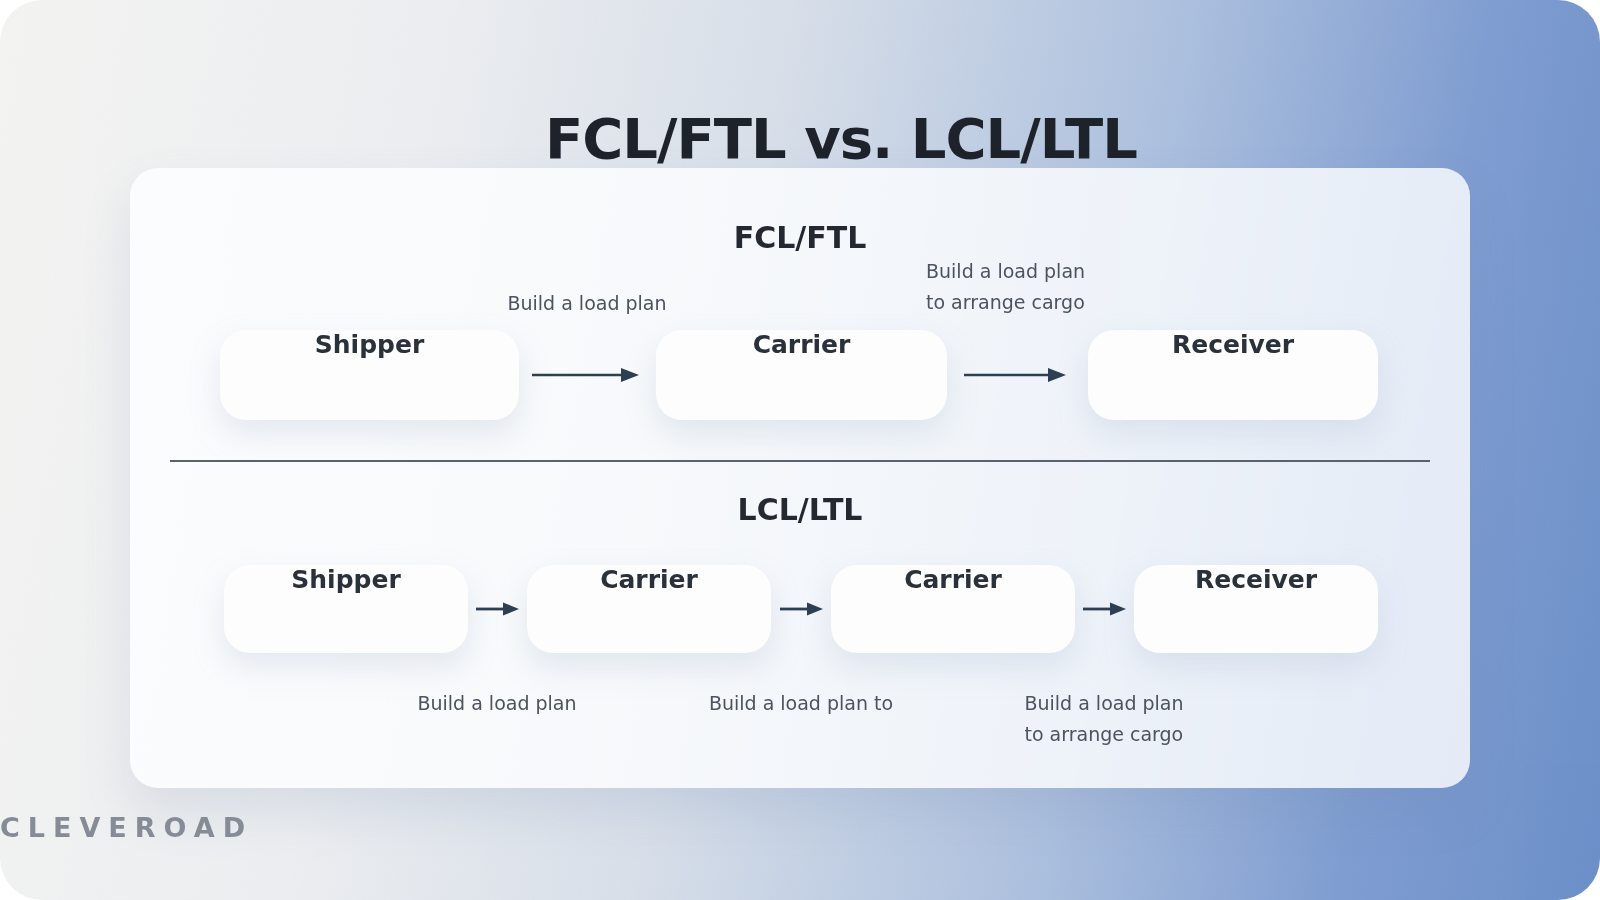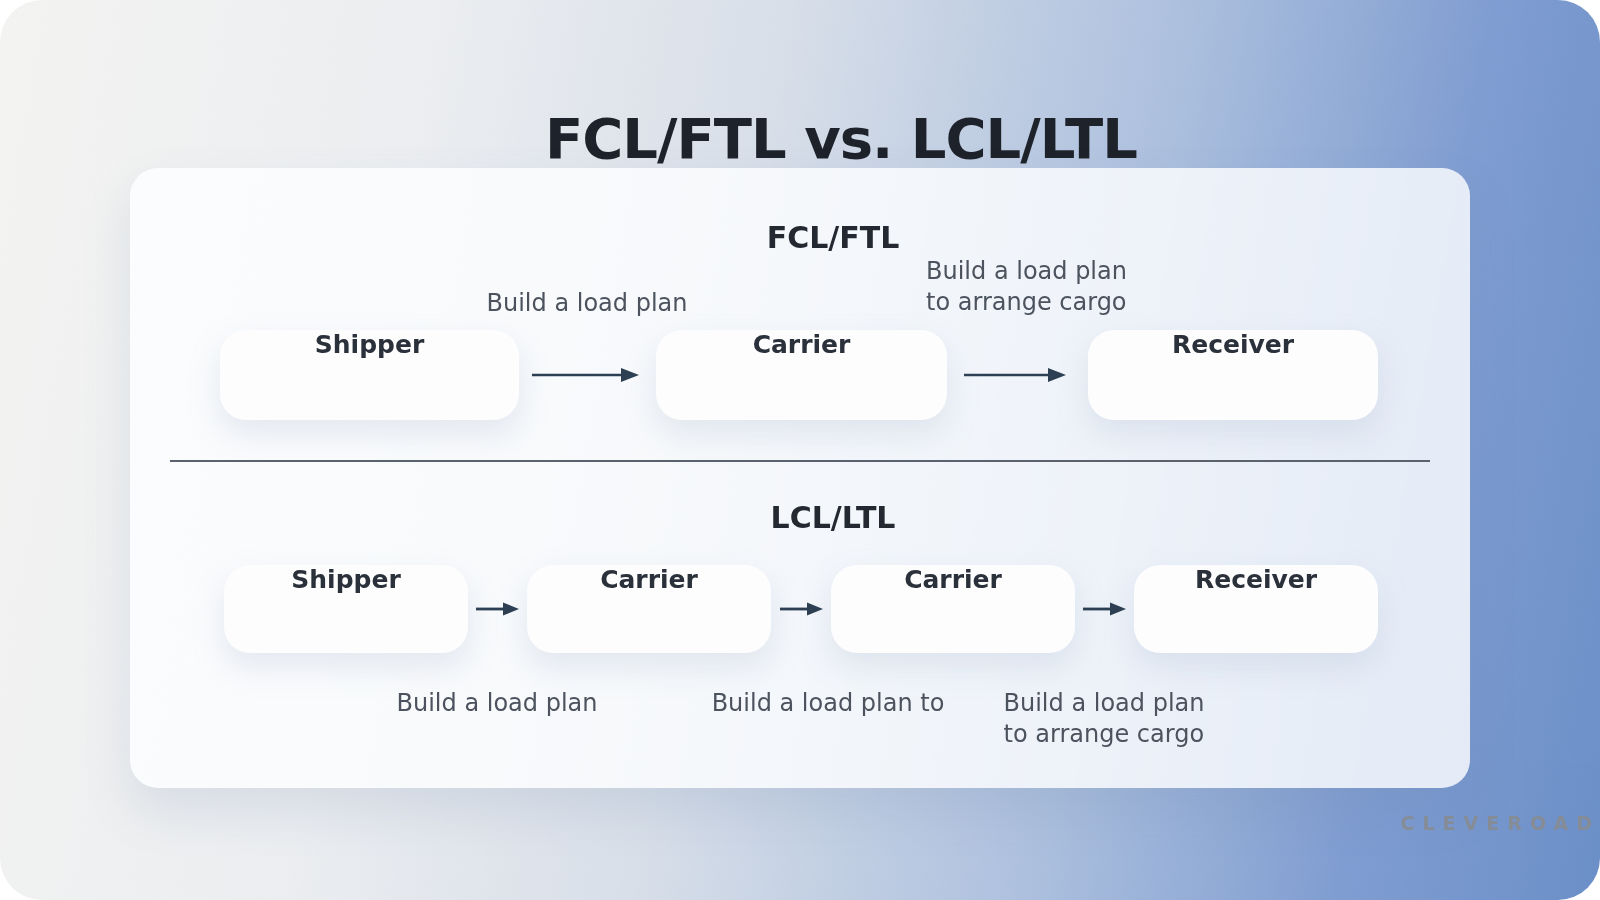--- a/index.html
+++ b/index.html
@@ -14,39 +14,39 @@
     position:absolute;top:70px;left:0;width:100%;text-align:center;
     font-size:56px;font-weight:700;letter-spacing:-1px;color:#1e222a;line-height:1.1;padding-left:41px;
   }
   .card{
     position:absolute;left:130px;top:168px;width:1340px;height:620px;
     background:rgba(253,254,255,0.82);border-radius:28px;
     box-shadow:0 24px 48px rgba(108,130,170,0.16);
   }
   .sec-heading{
     position:absolute;left:0;width:100%;text-align:center;
-    font-size:30px;font-weight:800;color:#232831;padding-left:33px;
+    font-size:30px;font-weight:800;color:#232831;
   }
   .node{
     position:absolute;background:#fdfdfe;border-radius:26px;
     box-shadow:0 14px 30px rgba(164,178,204,0.25);
     display:flex;align-items:flex-start;justify-content:center;
     font-size:25px;font-weight:700;color:#2b313b;
   }
   .ann{
-    position:absolute;font-size:24px;font-weight:500;color:#4c535e;
+    position:absolute;font-size:19px;font-weight:500;color:#4c535e;
     line-height:31px;white-space:nowrap;
   }
   .ann.centered{transform:translateX(-50%);text-align:center;}
   .ann.centered-left{transform:translateX(-50%);text-align:left;}
   .arrow{position:absolute;height:16px;}
   .divider{position:absolute;left:40px;top:292px;width:1260px;height:1.5px;background:#5a626e;}
   .brand{
-    position:absolute;top:812px;left:0;width:100%;text-align:right;
-    font-size:19px;font-weight:700;letter-spacing:8px;color:#858c96;
+    position:absolute;top:812px;left:0;width:100%;text-align:left;
+    font-size:27px;font-weight:700;letter-spacing:8px;color:#858c96;
   }
 </style>
 </head>
 <body>
 
 <div id="stage">
 
   <svg class="grain" width="1600" height="900" aria-hidden="true">
     <filter id="noiseF">
       <feTurbulence type="fractalNoise" baseFrequency="0.8" numOctaves="2" stitchTiles="stitch"></feTurbulence>
@@ -87,21 +87,21 @@
       <line x1="0" y1="8" x2="91" y2="8" stroke="#2d4053" stroke-width="2.6"></line>
       <path d="M107 8 L89 1 L89 15 Z" fill="#2d4053"></path>
     </svg>
     <svg class="arrow" style="left:834px;top:199px;" width="102" height="16">
       <line x1="0" y1="8" x2="86" y2="8" stroke="#2d4053" stroke-width="2.6"></line>
       <path d="M102 8 L84 1 L84 15 Z" fill="#2d4053"></path>
     </svg>
 
     <div class="divider"></div>
 
-    <div class="sec-heading" style="top:332px;">LCL/LTL</div>
+    <div class="sec-heading" style="top:324px;">LCL/LTL</div>
 
     <div class="node" style="left:94px;top:397px;width:244px;height:88px;">
       <span>Shipper</span>
     </div>
     <div class="node" style="left:397px;top:397px;width:244px;height:88px;">
       <span>Carrier</span>
     </div>
     <div class="node" style="left:701px;top:397px;width:244px;height:88px;">
       <span>Carrier</span>
     </div>
@@ -118,21 +118,21 @@
       <path d="M43 8 L27 1.5 L27 14.5 Z" fill="#2d4053"></path>
     </svg>
     <svg class="arrow" style="left:953px;top:433px;" width="43" height="16">
       <line x1="0" y1="8" x2="28" y2="8" stroke="#2d4053" stroke-width="2.8"></line>
       <path d="M43 8 L27 1.5 L27 14.5 Z" fill="#2d4053"></path>
     </svg>
 
     <div class="ann centered" style="left:367px;top:520px;">
       <span>Build a load plan</span>
     </div>
-    <div class="ann centered-left" style="left:671px;top:520px;margin-left:27px;">
+    <div class="ann centered-left" style="left:671px;top:520px;">
       <div>Build a load plan to</div>
     </div>
     <div class="ann centered-left" style="left:974px;top:520px;">
       <div>Build a load plan</div>
       <div>to arrange cargo</div>
     </div>
 
   </div>
 
   <div class="brand">CLEVEROAD</div>

